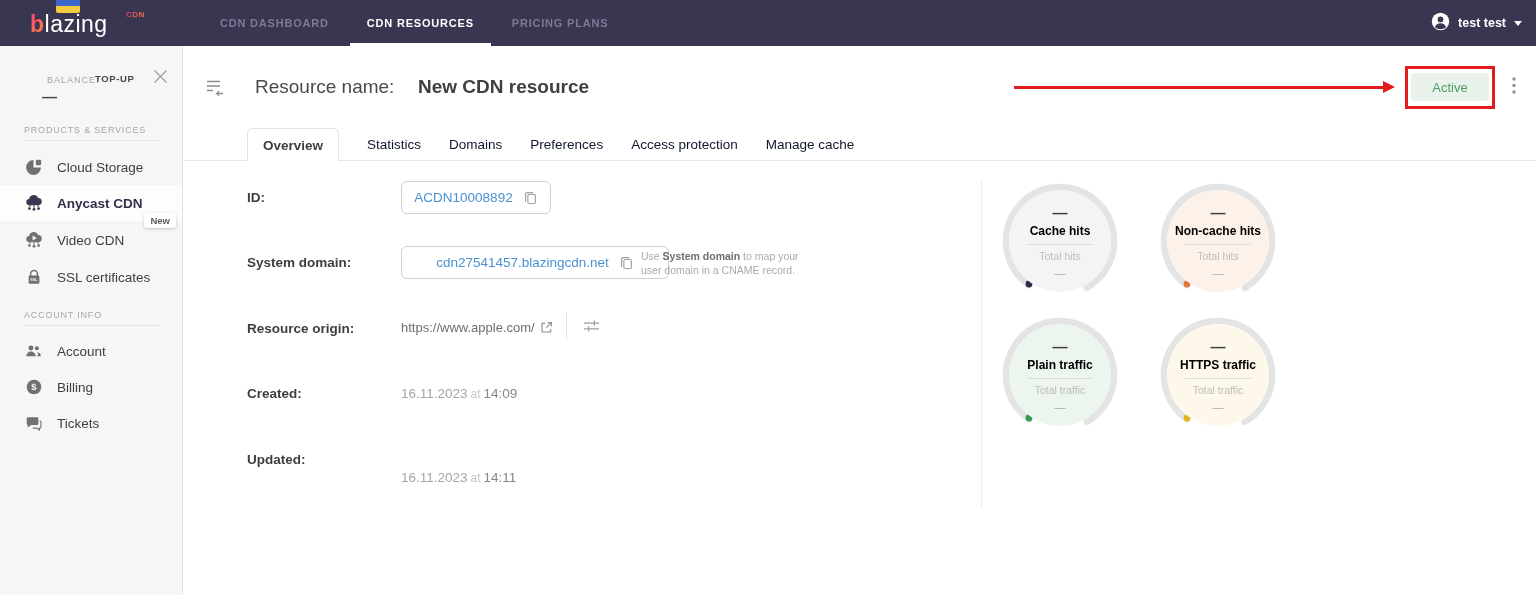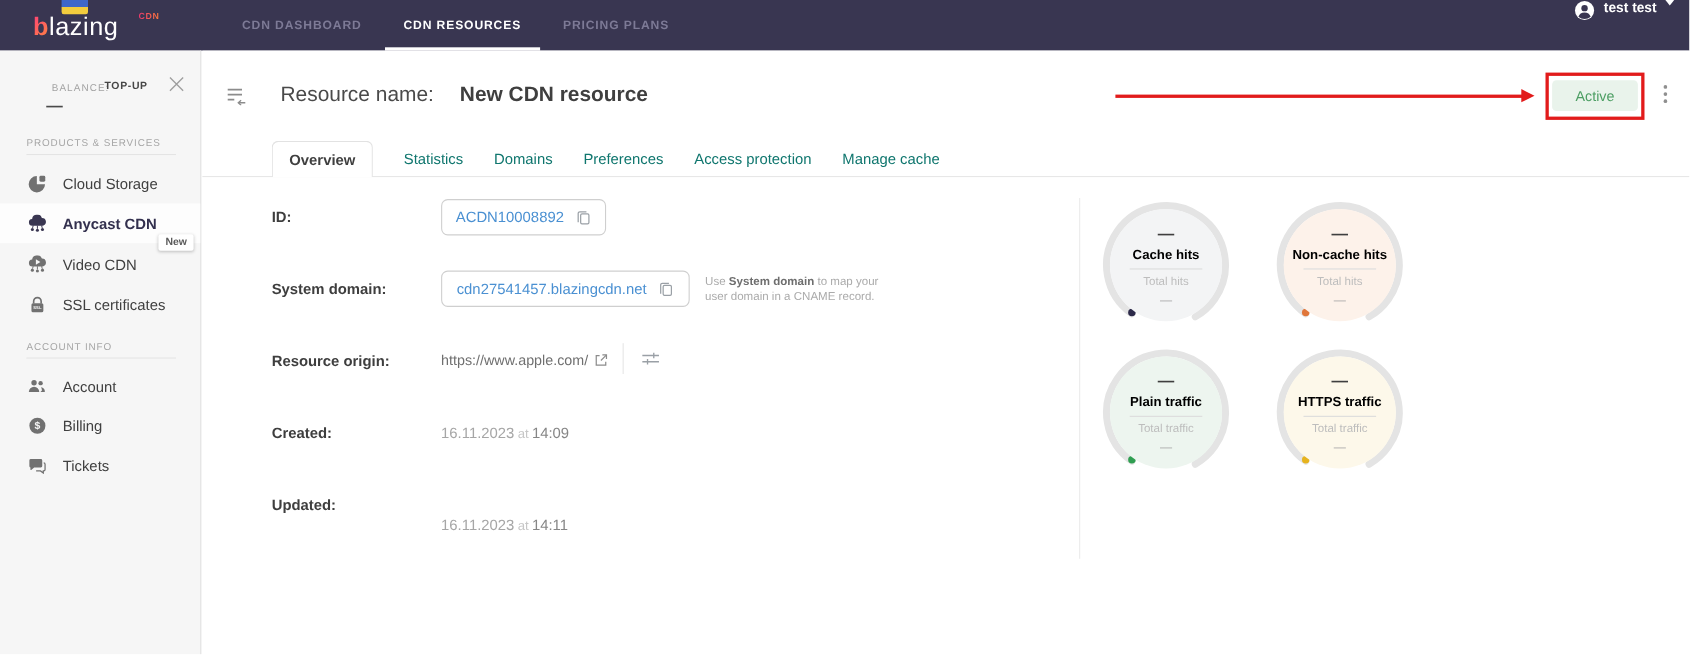--- a/index.html
+++ b/index.html
@@ -25,21 +25,21 @@
     -webkit-background-clip:text; background-clip:text; color:transparent; letter-spacing:0.5px; }
   .topnav { position:absolute; left:203px; top:0; height:46px; display:flex; }
   .topnav-item {
     position:relative; height:46px; display:flex; align-items:center; padding:0 17px;
     font-size:11px; font-weight:bold; letter-spacing:0.8px; color:#7d7a96; cursor:pointer; margin-right:4px;
   }
   .topnav-item.active { color:#ffffff; }
   .topnav-item.active::after {
     content:""; position:absolute; left:0; right:0; bottom:0; height:3px; background:#fff;
   }
-  .userbox { position:absolute; right:14px; top:0; height:46px; display:flex; cursor:pointer; }
+  .userbox { position:absolute; right:14px; top:0; height:46px; display:flex; align-items:center; cursor:pointer; }
   .username { color:#fff; font-size:12.5px; font-weight:bold; margin:0 8px 0 8px; }
   .caret { width:0; height:0; border-left:4.5px solid transparent; border-right:4.5px solid transparent; border-top:5px solid #fff; }
 
   
   .sidebar {
     position:absolute; left:0; top:46px; width:183px; height:549px;
     background:#f6f6f6; border-right:1px solid #e2e2e2;
   }
   .balance-label { position:absolute; left:47px; top:29px; font-size:9px; color:#a3a3a3; letter-spacing:1px; }
   .topup { position:absolute; left:95px; top:27px; font-size:9.5px; font-weight:bold; color:#464646; letter-spacing:0.6px; cursor:pointer; }
@@ -80,21 +80,21 @@
     font-size:13px; cursor:pointer;
   }
   .kebab { position:absolute; left:1328px; top:31px; cursor:pointer; line-height:0; }
 
   .tabs-line { position:absolute; left:0; right:0; top:114px; height:1px; background:#e7e7e7; }
   .tabs { position:absolute; left:63px; top:82px; height:33px; display:flex; align-items:stretch; z-index:2; }
   .tab-active {
     border:1px solid #e2e2e2; border-bottom:none; border-radius:6px 6px 0 0; background:#fff;
     padding:0 15px; display:flex; align-items:center; font-size:13.5px; font-weight:bold; color:#3f3f3f; cursor:pointer;
   }
-  .tab { display:flex; align-items:center; margin-left:28px; font-size:13.5px; color:#0f766e; cursor:pointer; }
+  .tab { display:flex; align-items:center; margin-left:28px; font-size:13.5px; color:#0f172a; cursor:pointer; }
 
   .f-label { position:absolute; left:63px; font-size:13.5px; font-weight:bold; color:#3e3e3e; }
   .val-box {
     position:absolute; left:217px; height:33px; border:1px solid #cfcfcf; border-radius:6px;
     display:flex; align-items:center; justify-content:center; padding:0 12px; background:#fff;
   }
   .val-box .link-val { color:var(--link-blue,#4a90d2); font-size:13.5px; margin-right:10px; }
   .copy-btn { cursor:pointer; line-height:0; }
   .hint { position:absolute; left:457px; top:203px; width:175px; font-size:10.5px; line-height:14px; color:#ababab; }
   .hint b { color:#6e6e6e; }
@@ -289,21 +289,21 @@
       <span class="link-val">ACDN10008892</span>
       <span class="copy-btn">
         <svg width="15" height="16" viewBox="0 0 16 16" fill="none" stroke="#9aa0a6" stroke-width="1.2">
           <rect x="5.2" y="4.2" width="8" height="9.6" rx="1.3"></rect>
           <path d="M10.8 2.2H4.4A1.6 1.6 0 0 0 2.8 3.8v8.4"></path>
         </svg>
       </span>
     </div>
 
     <span class="f-label" style="top:209px;">System domain:</span>
-    <div class="val-box" style="top:200px; width:226px;">
+    <div class="val-box" style="top:200px; width:268px;">
       <span class="link-val">cdn27541457.blazingcdn.net</span>
       <span class="copy-btn">
         <svg width="15" height="16" viewBox="0 0 16 16" fill="none" stroke="#9aa0a6" stroke-width="1.2">
           <rect x="5.2" y="4.2" width="8" height="9.6" rx="1.3"></rect>
           <path d="M10.8 2.2H4.4A1.6 1.6 0 0 0 2.8 3.8v8.4"></path>
         </svg>
       </span>
     </div>
     <div class="hint"><span>Use </span><b>System domain</b><span> to map your user domain in a CNAME record.</span></div>
 

